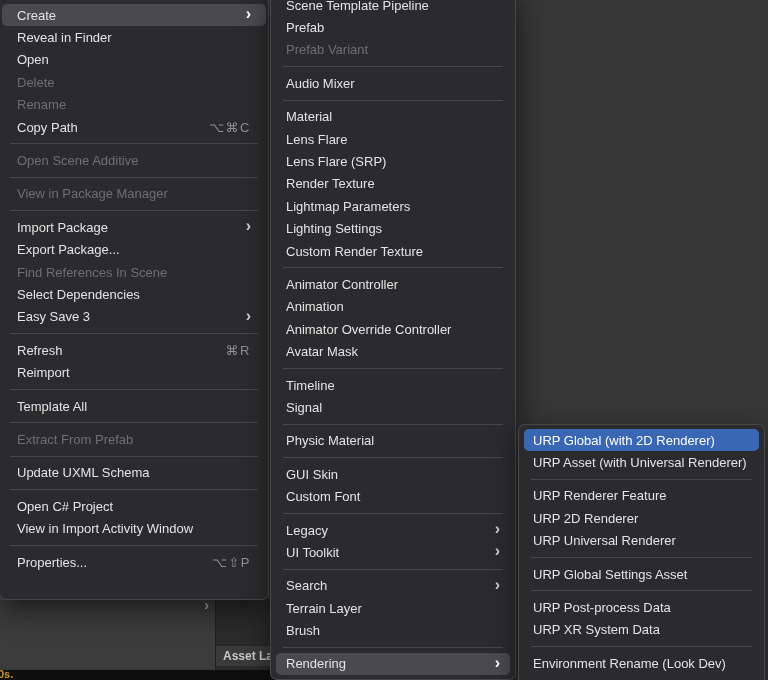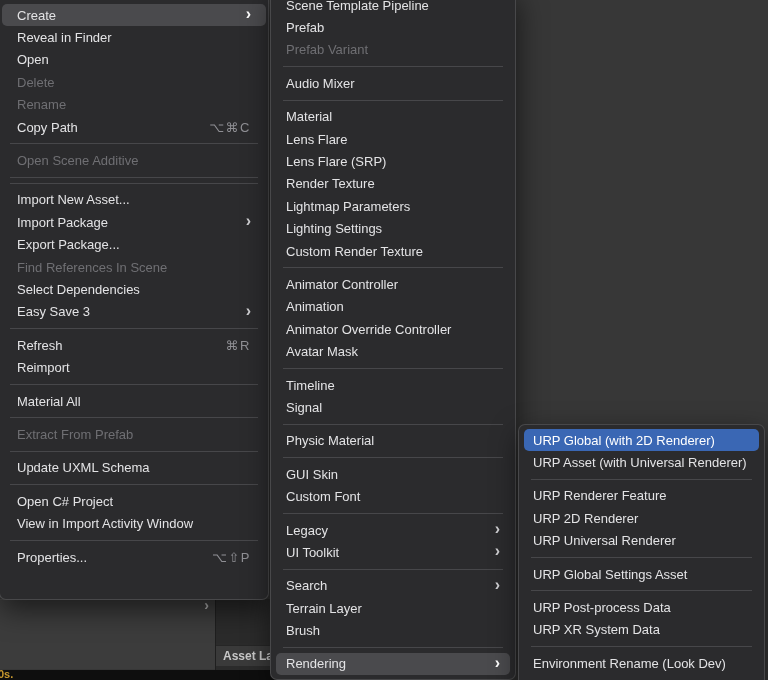--- a/index.html
+++ b/index.html
@@ -122,24 +122,24 @@
     </div>
     <div class="row">
       <span class="label">Copy Path</span>
       <span class="right shortcut">⌥⌘C</span>
     </div>
     <div class="sep"></div>
     <div class="row disabled">
       <span class="label">Open Scene Additive</span>
     </div>
     <div class="sep"></div>
-    <div class="sep"></div>
-    <div class="row">
-      <span class="label">Import New Asset...</span>
-    </div>
+    <div class="row disabled">
+      <span class="label">View in Package Manager</span>
+    </div>
+    <div class="sep"></div>
     <div class="row">
       <span class="label">Import Package</span>
       <span class="right chev">›</span>
     </div>
     <div class="row">
       <span class="label">Export Package...</span>
     </div>
     <div class="row disabled">
       <span class="label">Find References In Scene</span>
     </div>
@@ -153,21 +153,21 @@
     <div class="sep"></div>
     <div class="row">
       <span class="label">Refresh</span>
       <span class="right shortcut">⌘R</span>
     </div>
     <div class="row">
       <span class="label">Reimport</span>
     </div>
     <div class="sep"></div>
     <div class="row">
-      <span class="label">Material All</span>
+      <span class="label">Template All</span>
     </div>
     <div class="sep"></div>
     <div class="row disabled">
       <span class="label">Extract From Prefab</span>
     </div>
     <div class="sep"></div>
     <div class="row">
       <span class="label">Update UXML Schema</span>
     </div>
     <div class="sep"></div>

